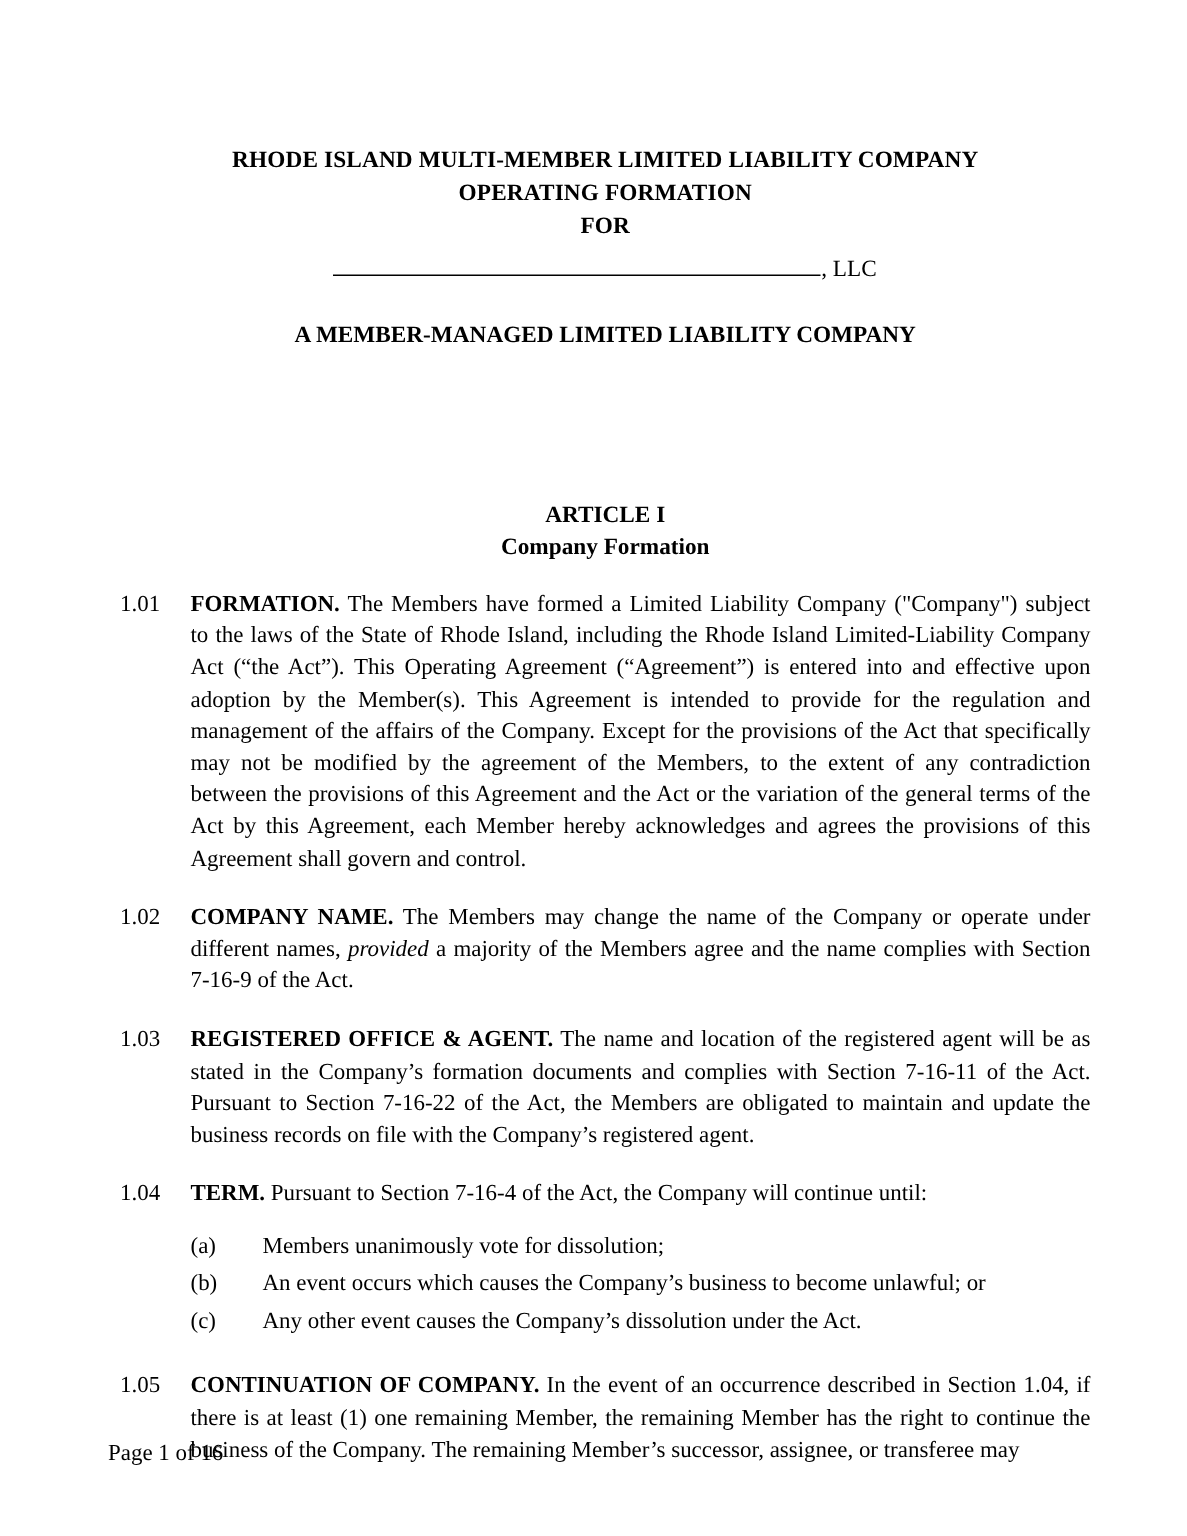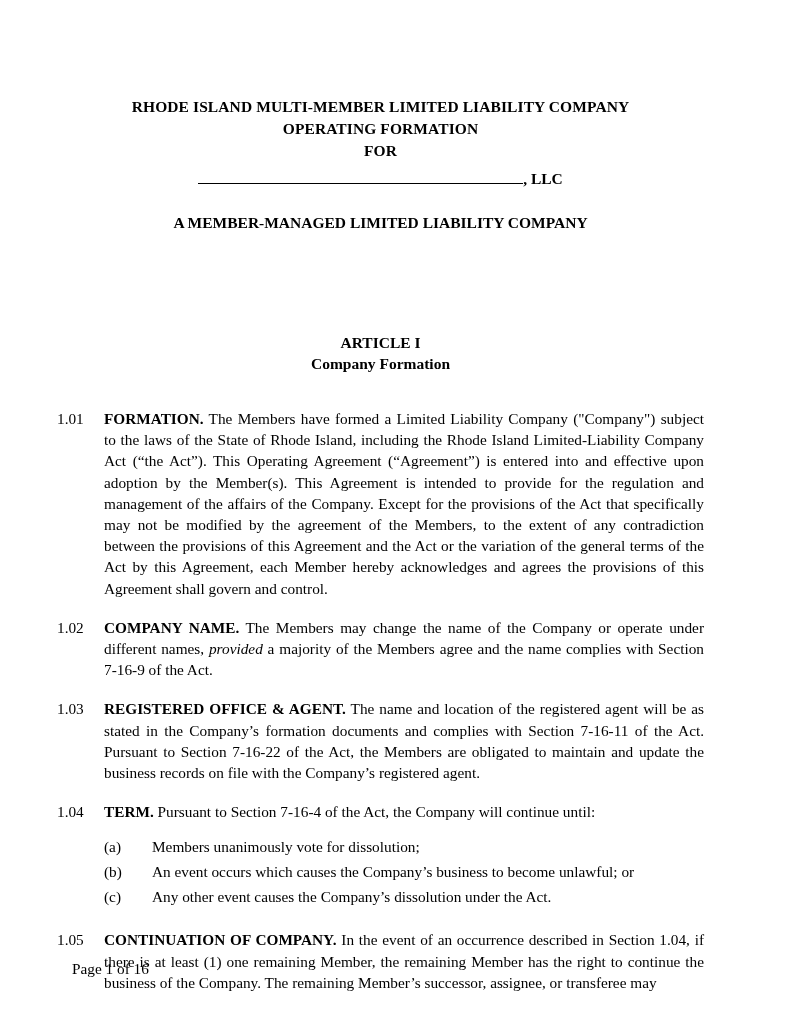--- a/index.html
+++ b/index.html
@@ -14,21 +14,21 @@
   .page {
     position: relative;
     width: 791px;
     height: 1024px;
     background: #ffffff;
     box-sizing: border-box;
     overflow: hidden;
   }
   .content {
     position: absolute;
-    left: 57px;
+    left: 80px;
     top: 0;
     width: 647px;   
   }
 
   
   .title-block {
     padding-top: 96px;
     text-align: center;
   }
   .doc-title-line {
@@ -46,21 +46,21 @@
     justify-content: center;
     align-items: baseline;
   }
   .fill-blank {
     display: inline-block;
     width: 325px;
     border-bottom: 1px solid #000;
     height: 15px;
   }
   .llc-suffix {
-    font-weight: bold;
+    font-weight: normal;
     font-size: 15.5px;
     white-space: pre;
   }
   .subtitle-line {
     margin-top: 22px;
     font-weight: bold;
     font-size: 15.5px;
     line-height: 22px;
   }
 
@@ -75,21 +75,21 @@
     line-height: 21px;
   }
   .article-name {
     font-weight: bold;
     font-size: 15.5px;
     line-height: 21px;
   }
 
   
   .sections {
-    margin-top: 34px;
+    margin-top: 17px;
   }
   .section {
     position: relative;
     padding-left: 47px;   
     margin-bottom: 18px;
     font-size: 15.3px;
     line-height: 21.2px;
     text-align: justify;
     text-justify: inter-word;
   }

